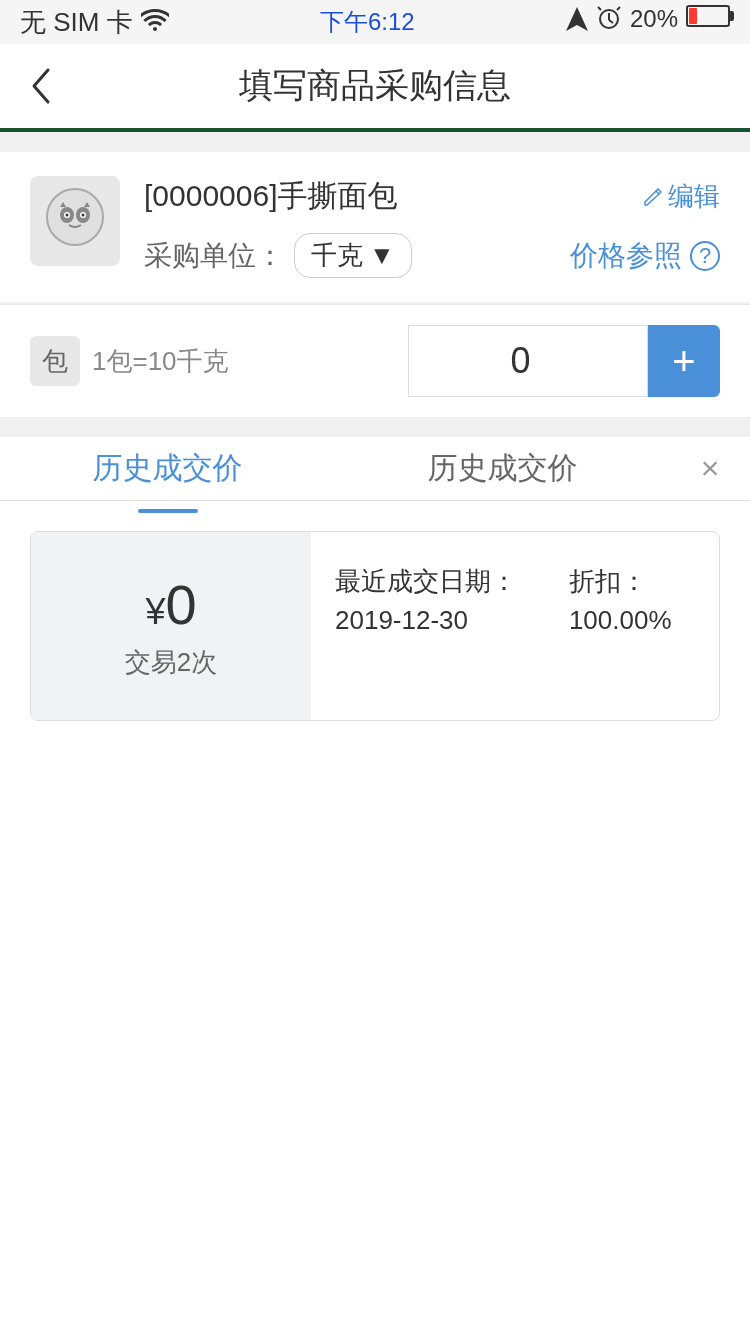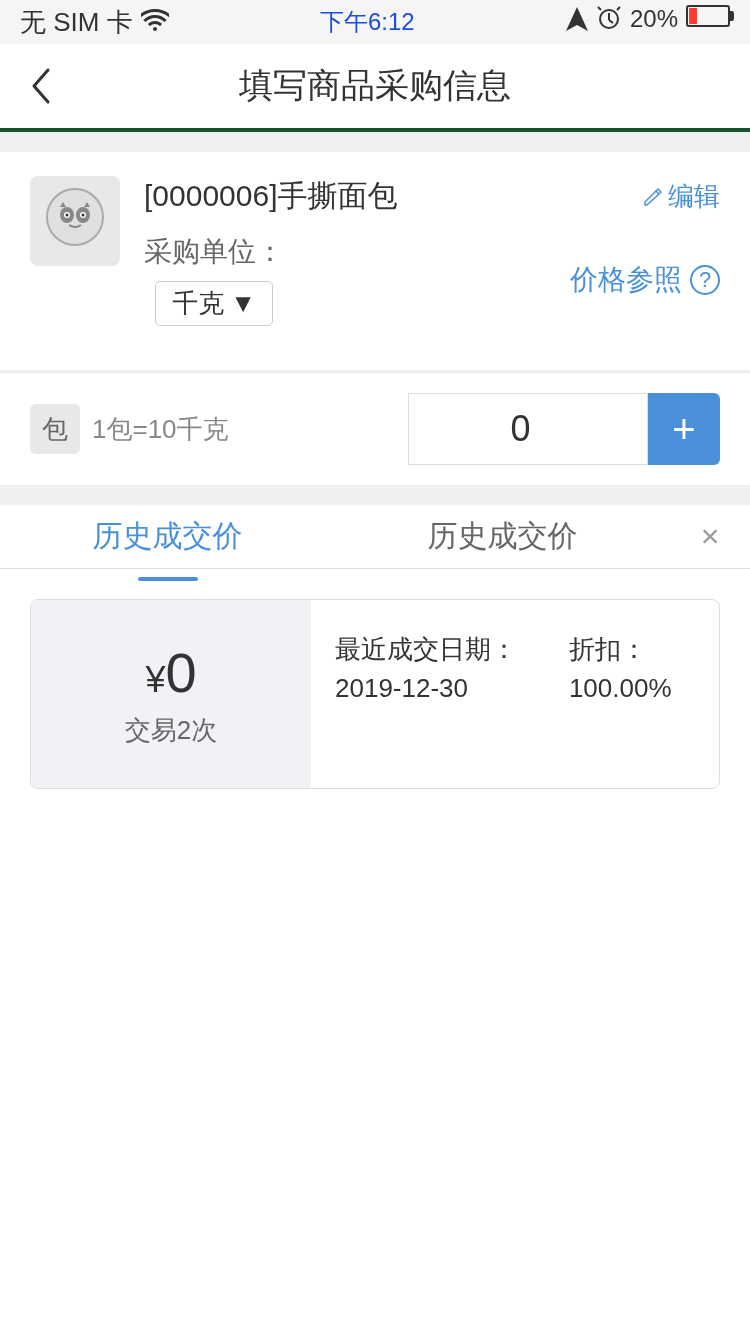--- a/index.html
+++ b/index.html
@@ -101,21 +101,20 @@
     
     .product-card {
       background: #fff;
       margin-top: 20px;
       padding: 24px 30px;
       width: 750px;
     }
     .product-header {
       display: flex;
       align-items: flex-start;
-      margin-bottom: 20px;
     }
     .product-thumb {
       width: 90px;
       height: 90px;
       background: #e8e8e8;
       border-radius: 8px;
       display: flex;
       align-items: center;
       justify-content: center;
       flex-shrink: 0;
@@ -151,25 +150,24 @@
       display: flex;
       align-items: center;
       justify-content: space-between;
     }
     .unit-label {
       font-size: 28px;
       color: #666;
       display: flex;
       align-items: center;
       gap: 10px;
-      flex-direction: column;
     }
     .unit-select {
       border: 1px solid #ccc;
-      border-radius: 5px;
+      border-radius: 16px;
       padding: 4px 16px;
       font-size: 26px;
       color: #333;
       background: #fff;
       display: flex;
       align-items: center;
       gap: 6px;
       cursor: pointer;
     }
     .price-ref {

